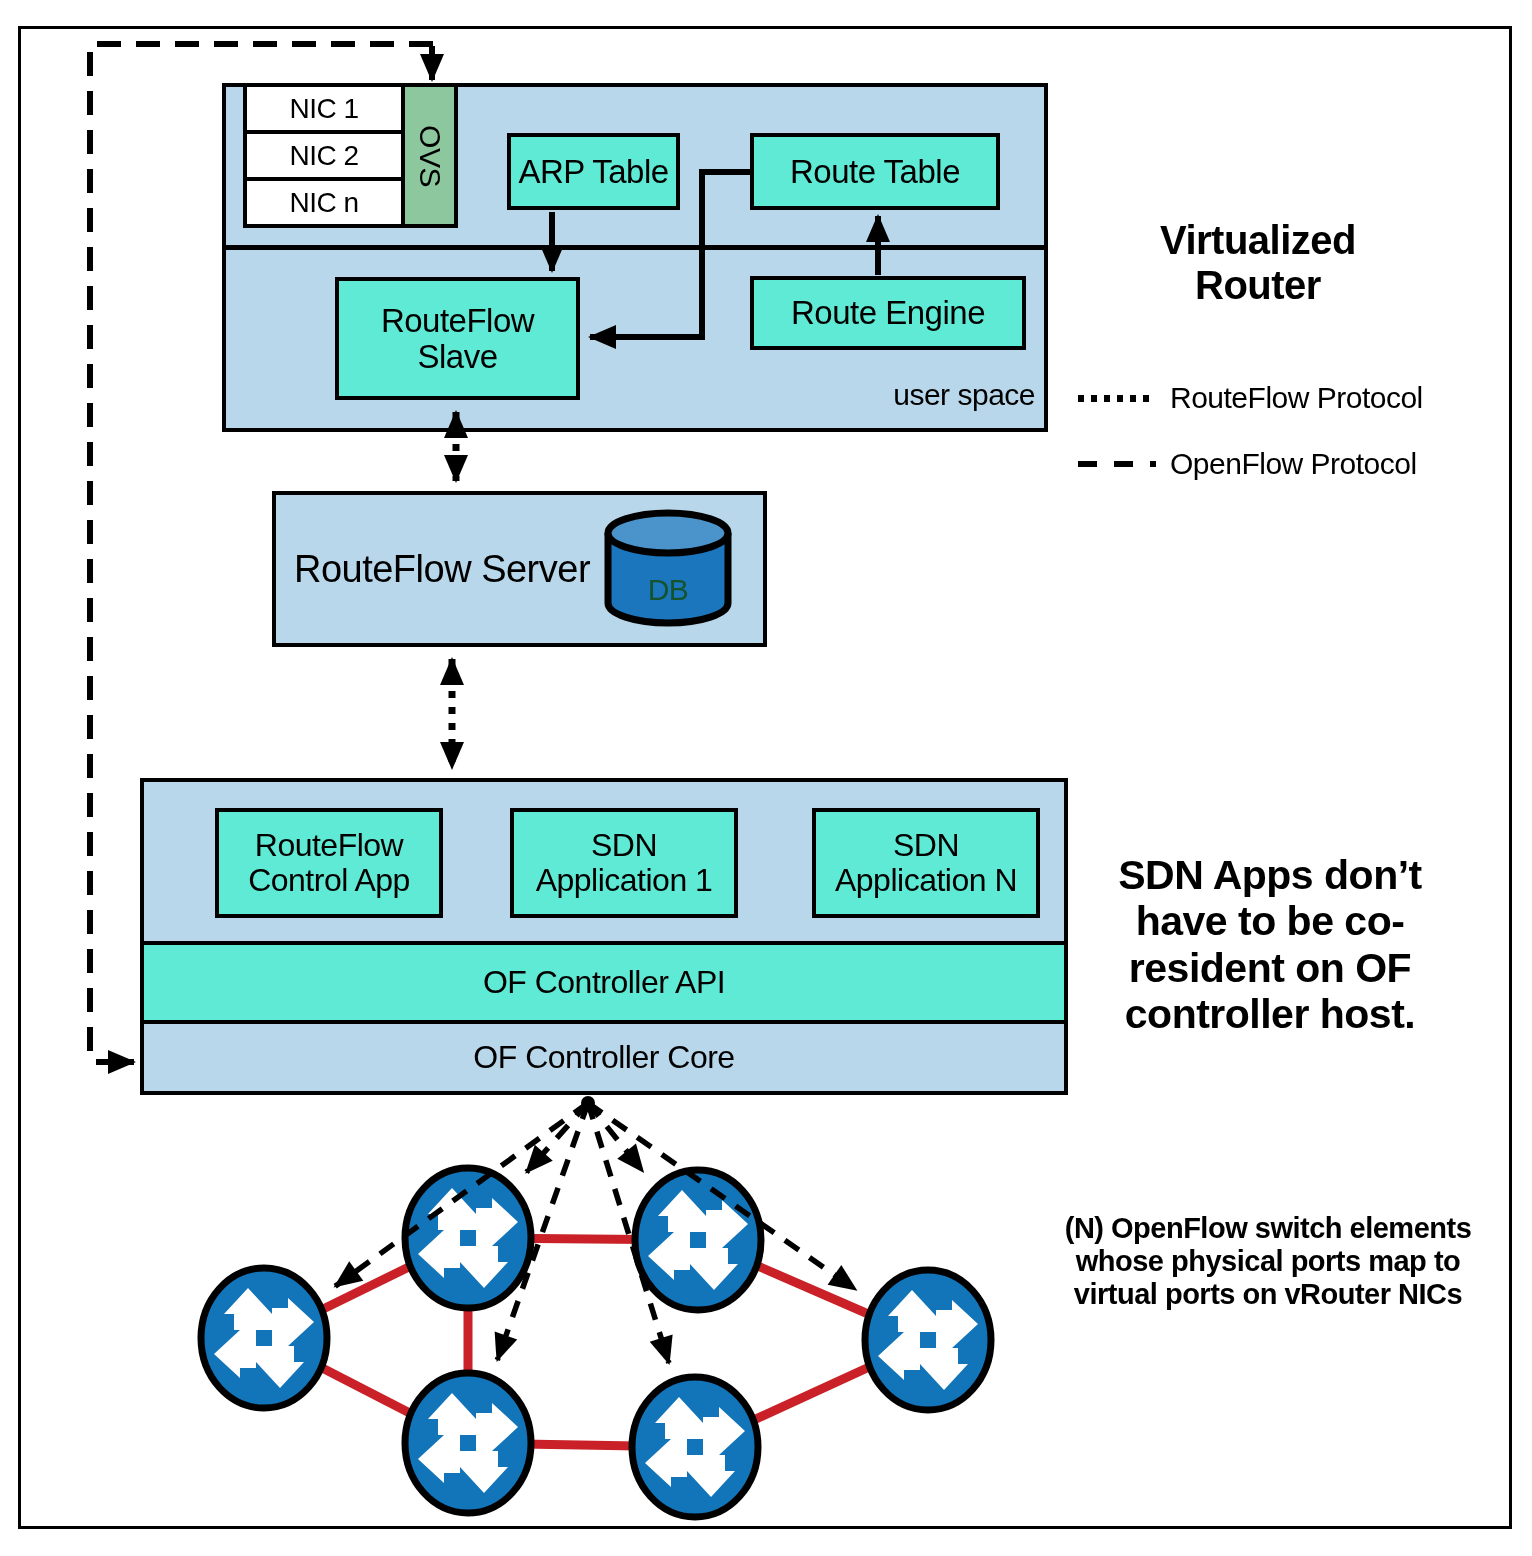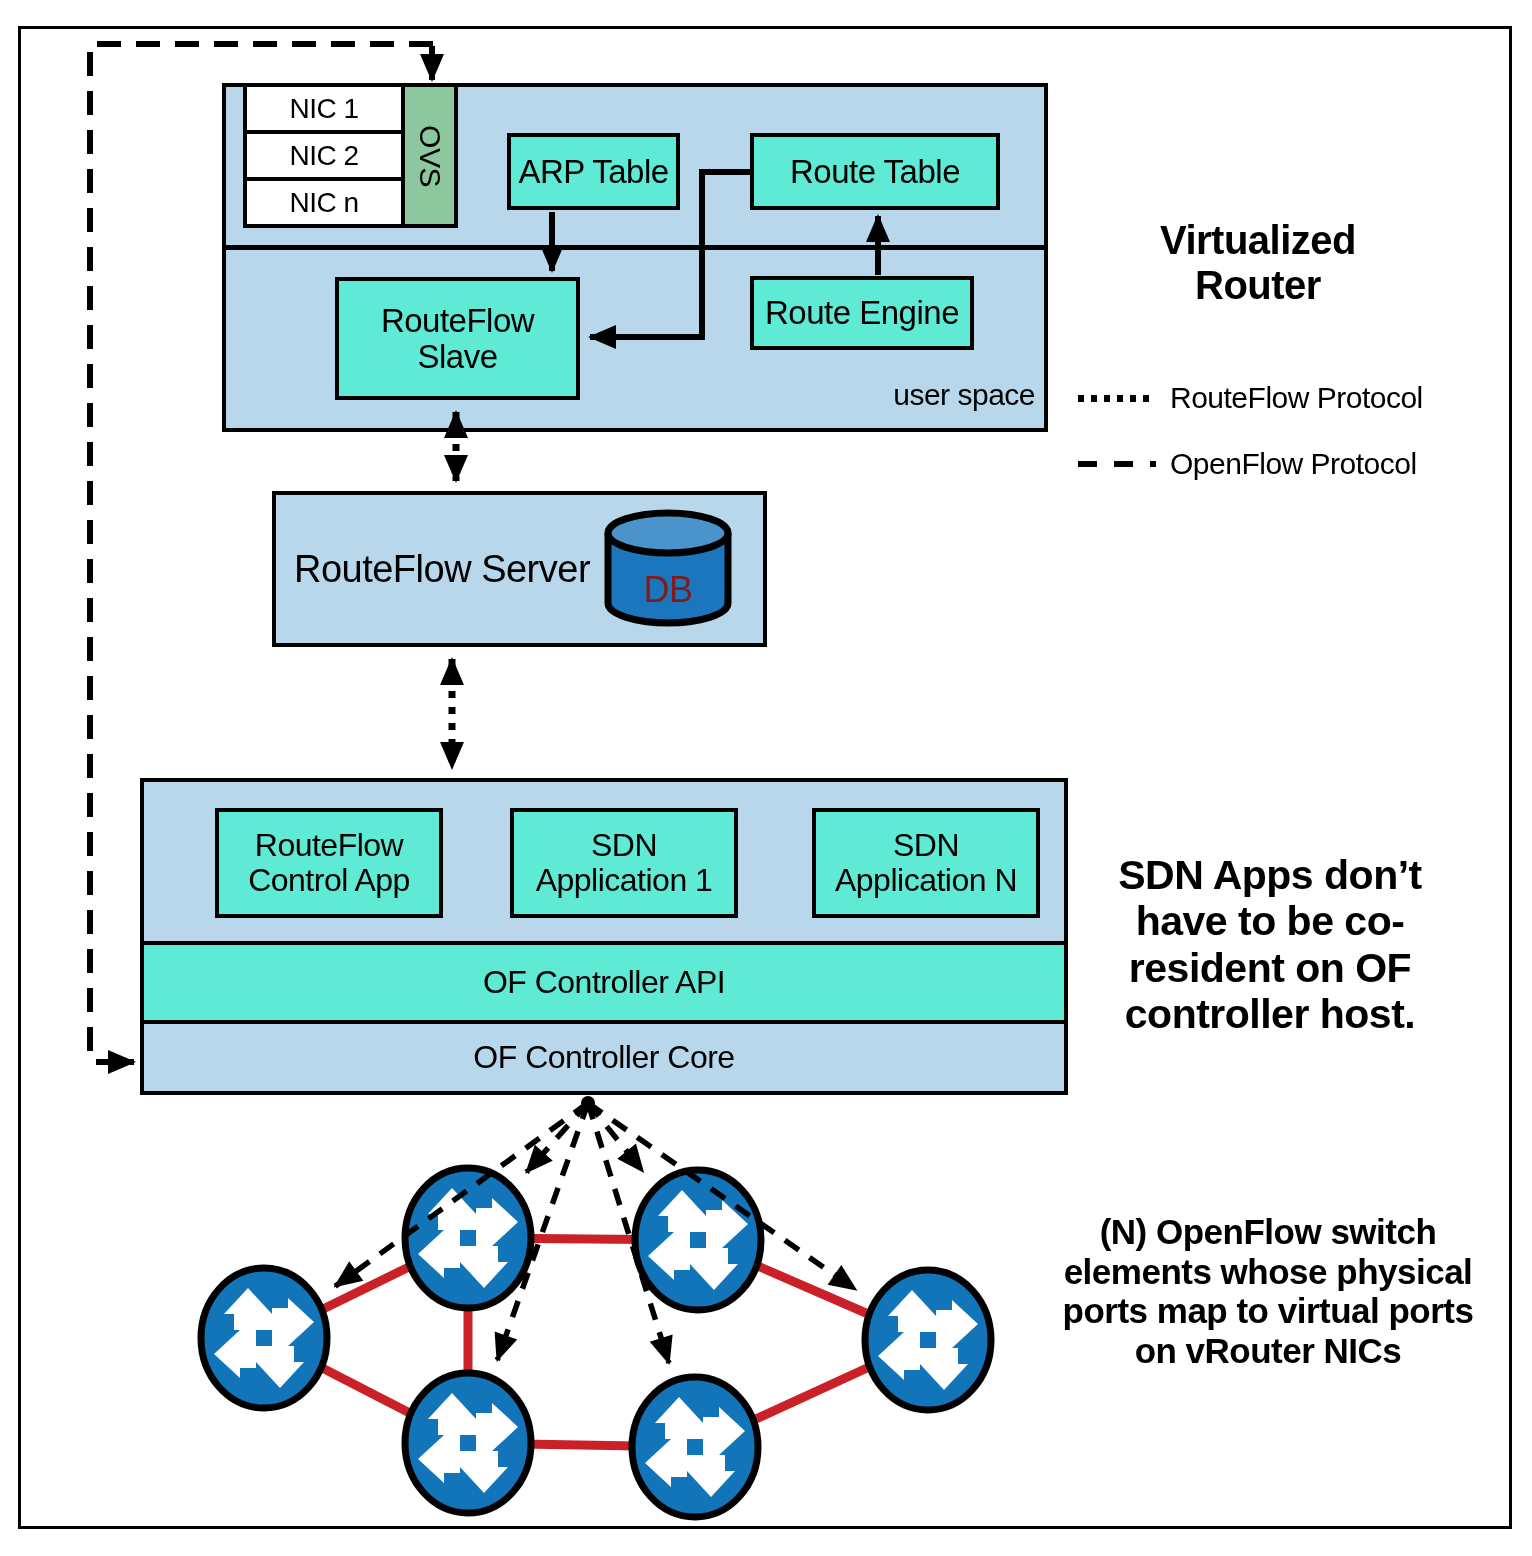--- a/index.html
+++ b/index.html
@@ -48,28 +48,28 @@
 
   <div class="abs greenbox" style="left:507px;top:133px;width:173px;height:77px;">
       <span>ARP Table</span>
     </div>
   <div class="abs greenbox" style="left:750px;top:133px;width:250px;height:77px;">
       <span>Route Table</span>
     </div>
   <div class="abs greenbox" style="left:335px;top:277px;width:245px;height:123px;padding:0 12px;">
       <span>RouteFlow Slave</span>
     </div>
-  <div class="abs greenbox" style="left:750px;top:276px;width:224px;height:74px;">
+  <div class="abs greenbox" style="left:750px;top:276px;width:276px;height:74px;">
       <span>Route Engine</span>
     </div>
   <div class="abs lbl" style="left:800px;top:375px;width:235px;height:40px;justify-content:flex-end;font-size:30px;">user space</div>
 
   <div class="abs panel" style="left:272px;top:491px;width:495px;height:156px;"></div>
   <div class="abs lbl" style="left:292px;top:491px;width:300px;height:156px;font-size:38px;">RouteFlow Server</div>
-  <div class="abs lbl toplabel" style="left:628px;top:566px;width:80px;height:48px;color:#7f1d1d;font-size:36px;">DB</div>
+  <div class="abs lbl toplabel" style="left:628px;top:566px;width:80px;height:48px;color:#14532d;font-size:30px;">DB</div>
 
   <div class="abs panel" style="left:140px;top:778px;width:928px;height:317px;"></div>
   <div class="abs greenbox" style="left:215px;top:808px;width:228px;height:110px;padding:0 10px;font-size:32px;">
       <span>RouteFlow Control App</span>
     </div>
   <div class="abs greenbox" style="left:510px;top:808px;width:228px;height:110px;padding:16px 10px;font-size:32px;">
       <span>SDN Application 1</span>
     </div>
   <div class="abs greenbox" style="left:812px;top:808px;width:228px;height:110px;padding:16px 10px;font-size:32px;">
       <span>SDN Application N</span>
@@ -84,21 +84,21 @@
   <div class="abs legend-row" style="left:1078px;top:381px;">
     <div class="legend-sample sample-dotted"></div>
     <div style="font-size:30px;letter-spacing:-0.5px;">RouteFlow Protocol</div>
   </div>
   <div class="abs legend-row" style="left:1078px;top:447px;">
     <div class="legend-sample sample-dashed"></div>
     <div style="font-size:30px;letter-spacing:-0.5px;">OpenFlow Protocol</div>
   </div>
 
   <div class="abs note" style="left:1080px;top:852px;width:380px;font-size:41px;">SDN Apps don’t have to be co-resident on OF controller host.</div>
-  <div class="abs note" style="left:1048px;top:1212px;width:440px;font-size:35px;">(N) OpenFlow switch elements whose physical ports map to virtual ports on vRouter NICs</div>
+  <div class="abs note" style="left:1048px;top:1212px;width:440px;font-size:29px;">(N) OpenFlow switch elements whose physical ports map to virtual ports on vRouter NICs</div>
 
   <svg id="svg-layer" viewBox="0 0 1532 1556">
     <defs>
       <marker id="ah" markerUnits="userSpaceOnUse" markerWidth="30" markerHeight="26" refX="27" refY="13" orient="auto-start-reverse">
         <path d="M1,1 L29,13 L1,25 Z" fill="#000"></path>
       </marker>
       <g id="switch-glyph">
         <ellipse rx="63" ry="70" fill="#1274b9" stroke="#000" stroke-width="7"></ellipse>
         <g fill="#fff">
           <path d="M-24,30 V-24 H-40 L-16,-50 L8,-24 H-8 V30 Z"></path>

